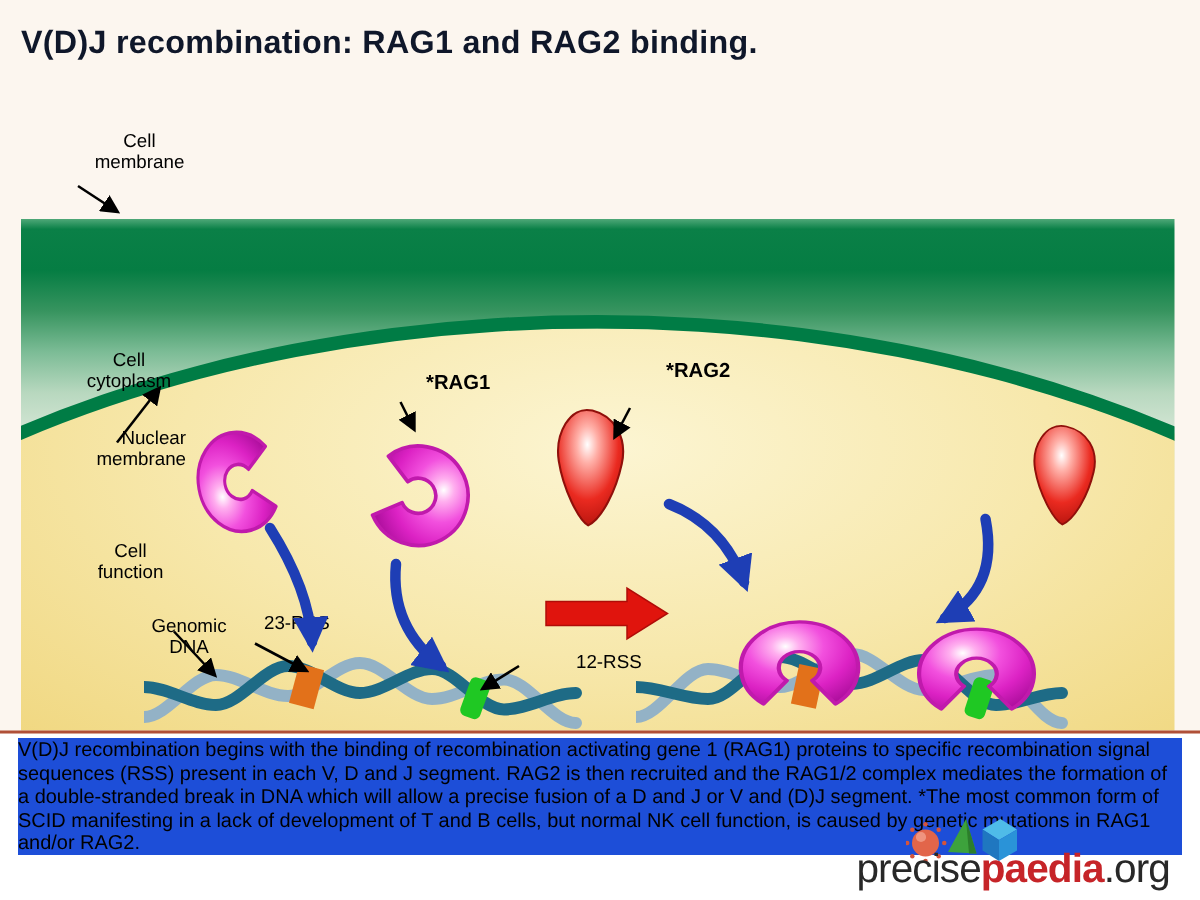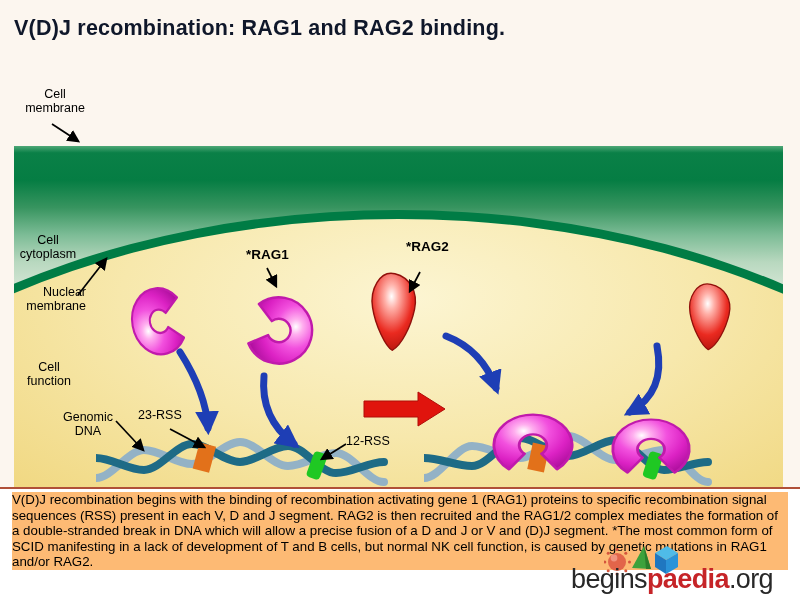--- a/index.html
+++ b/index.html
@@ -11,21 +11,21 @@
     color:#111;
   }
   .page-title {
     position:absolute; left:14px; top:16px;
     font-size:21.5px; font-weight:bold; color:#0f172a;
     letter-spacing:.2px;
   }
   
   .lbl {
     position:absolute; font-size:12.5px; line-height:13.5px;
-    color:#000; text-align:center; white-space:nowrap;
+    color:#000; text-align:center; white-space:nowrap;margin-left:38px;
   }
   .lbl.bold { font-weight:bold; font-size:13.5px; }
   
   .diagram {
     position:absolute; left:14px; top:146px; width:769px; height:341px;
     overflow:hidden;
     background:linear-gradient(180deg,
       #4FA878 0%, #0A8047 2%, #057D43 10%, #37945F 18%,
       #7CBC96 26%, #B8D8BF 34%, #DCEADB 44%, #EDF4EA 55%, #F4F8F2 100%);
   }
@@ -40,21 +40,21 @@
   .rag1  { position:absolute; overflow:visible; }
   .rag2  { position:absolute; overflow:visible; }
   
   .caption-rule {
     position:absolute; left:0; top:487px; width:800px; height:2px;
     background:#B05038;
   }
   .caption {
     position:absolute; left:12px; top:492px; width:776px;
     font-size:13.3px; line-height:15.6px; color:#000;
-    background:#fdba74;
+    background:#1d4ed8;
   }
   .caption-bg {
     position:absolute; left:0; top:489px; width:800px; height:111px;
     background:#fff;
   }
   
   .logo-icons { position:absolute; left:604px; top:542px; }
   .logo-text {
     position:absolute; left:571px; top:564px;
     font-size:27px; letter-spacing:-0.6px; color:#282828; white-space:nowrap;
@@ -171,21 +171,21 @@
   <g>
     <polygon points="28,26 40,4 47,27" fill="#3DA23C"></polygon>
     <polygon points="40,4 47,27 42,27" fill="#2C7E2B"></polygon>
   </g>
   <g>
     <polygon points="51,11 63,4 74,11 62,18" fill="#4FBBE8"></polygon>
     <polygon points="51,11 62,18 62,32 51,25" fill="#1F77C0"></polygon>
     <polygon points="62,18 74,11 74,25 62,32" fill="#2A93D8"></polygon>
   </g>
 </svg>
-<div class="logo-text"><span>begins</span><span class="red">paedia</span><span>.org</span></div>
+<div class="logo-text"><span>precise</span><span class="red">paedia</span><span>.org</span></div>
 
 <svg class="overlay" width="800" height="600" viewBox="0 0 800 600">
   <defs>
     <marker id="mBlack" viewBox="0 0 10 10" refX="8" refY="5" markerWidth="7.5" markerHeight="7.5" orient="auto">
       <path d="M0,0 L10,5 L0,10 z" fill="#000"></path>
     </marker>
     <marker id="mBlue" viewBox="0 0 10 10" refX="7" refY="5" markerWidth="3.4" markerHeight="3.4" orient="auto">
       <path d="M0,0 L10,5 L0,10 z" fill="#1E3EB5"></path>
     </marker>
   </defs>

